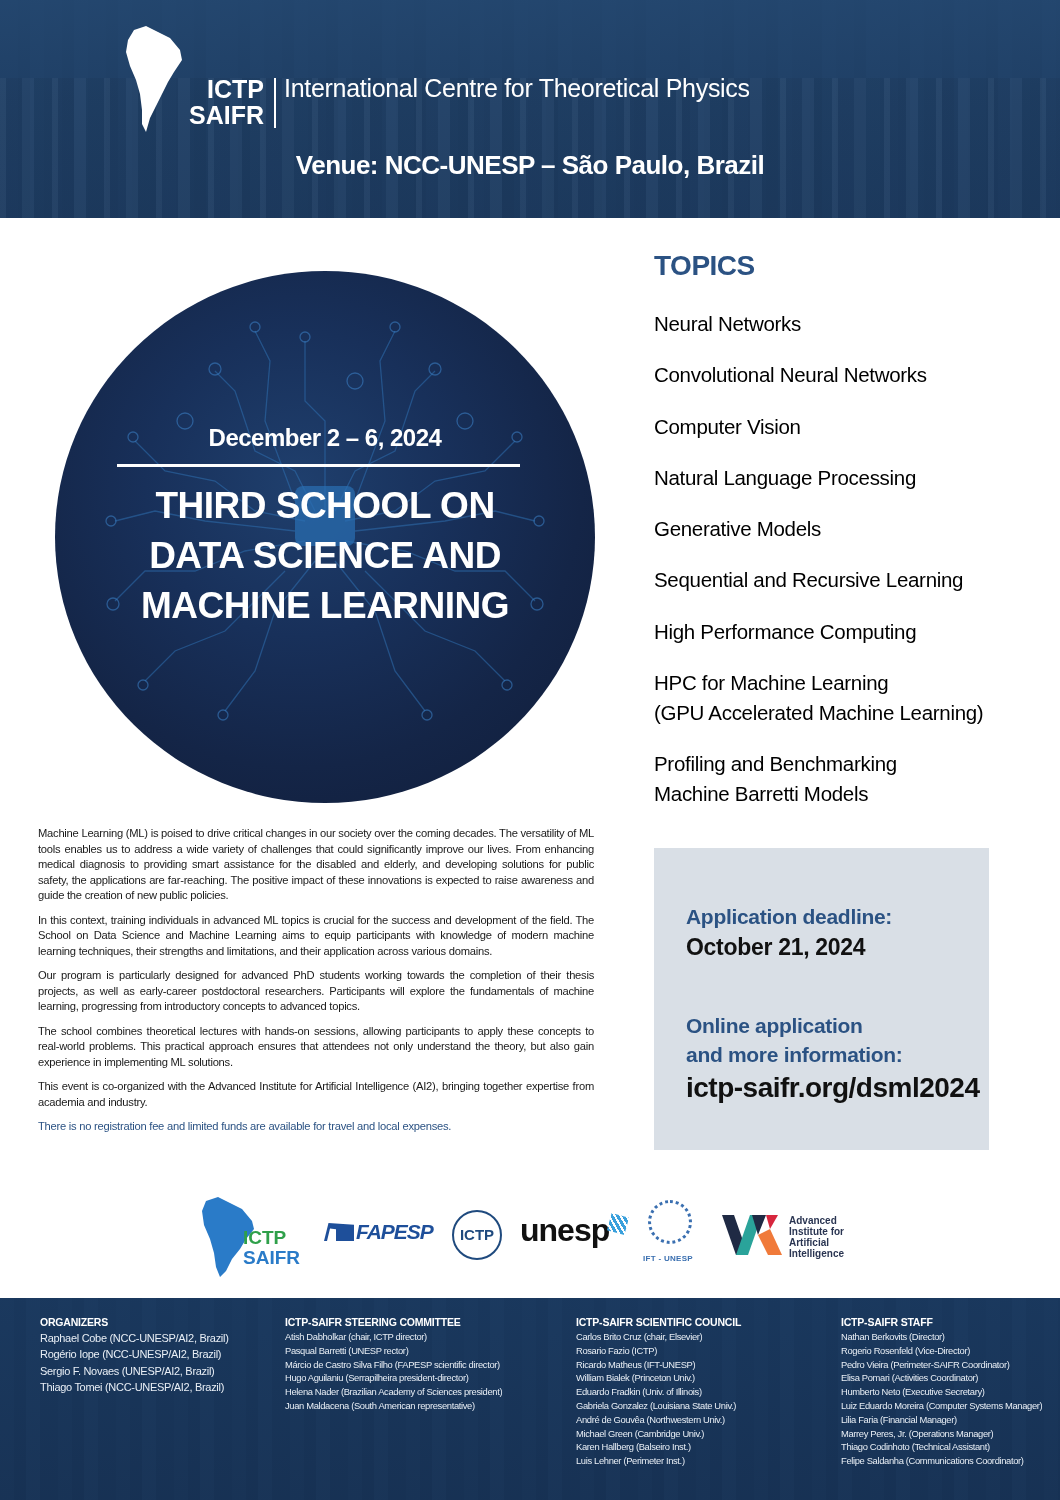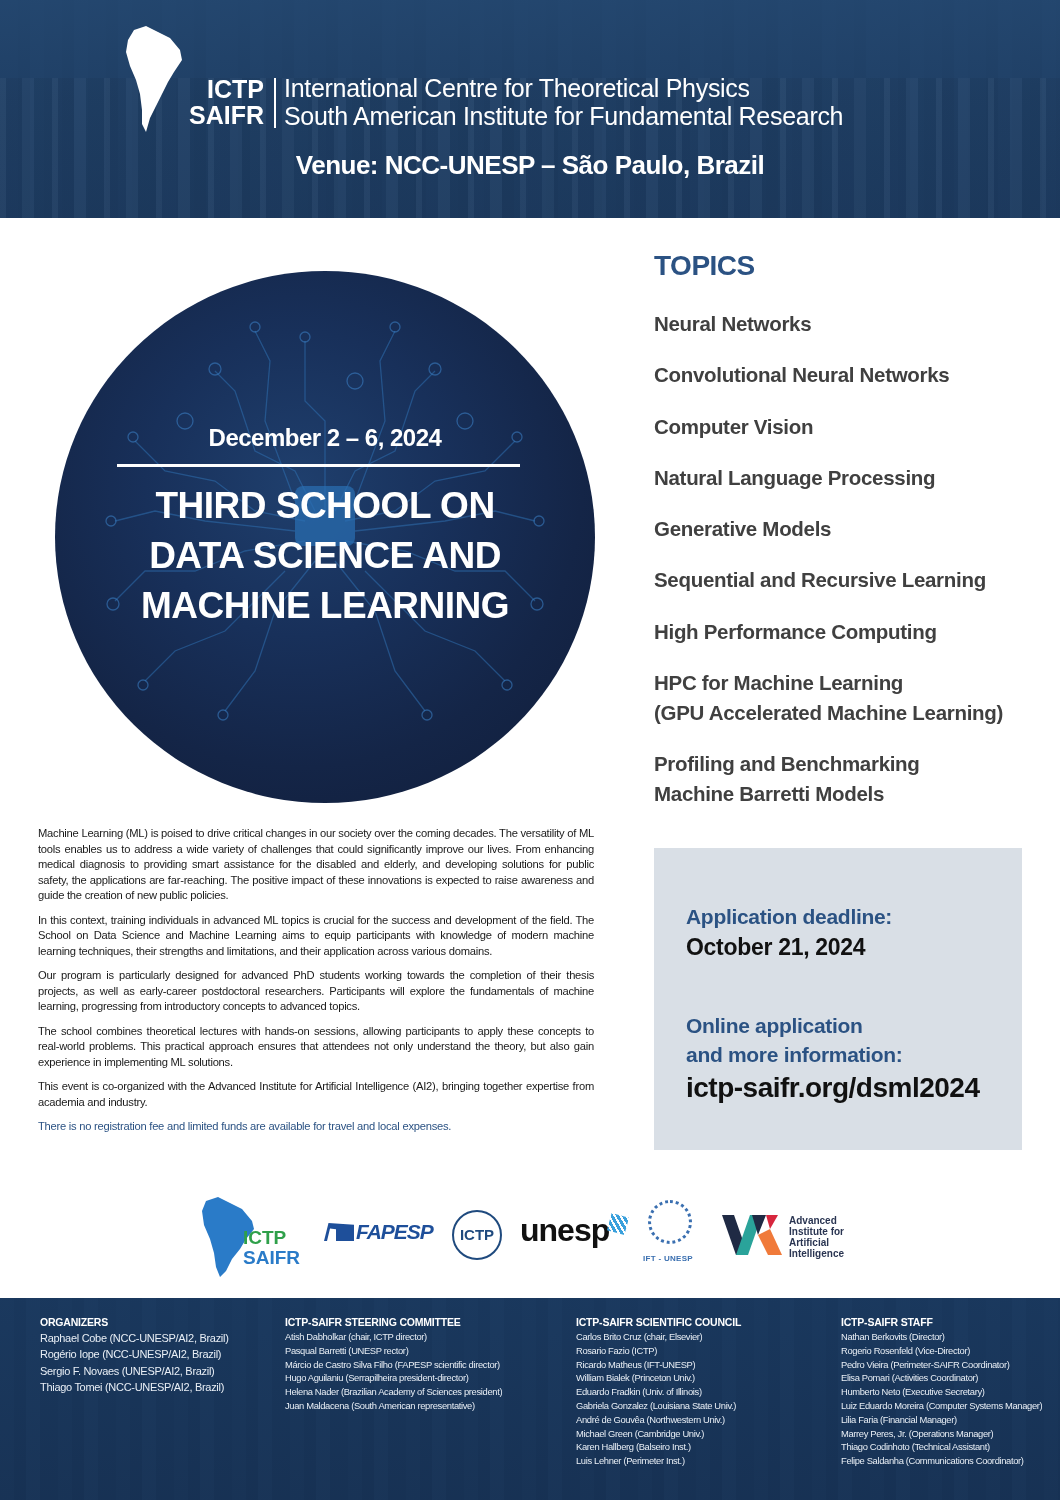--- a/index.html
+++ b/index.html
@@ -33,29 +33,29 @@
     overflow: hidden;
   }
   .circle svg.circuit { position: absolute; left: 0; top: 0; width: 100%; height: 100%; }
   .dates { position: absolute; left: 0; width: 100%; top: 153px; text-align: center; color: #fff; font-weight: bold; font-size: 24px; letter-spacing: -0.5px; }
   .date-rule { position: absolute; left: 62px; width: 403px; top: 193px; height: 3px; background: #fff; }
   .title { position: absolute; left: 0; width: 100%; top: 210px; text-align: center; color: #fff; font-weight: bold; font-size: 37px; line-height: 50px; letter-spacing: -0.5px; }
 
   
   .topics-heading { position: absolute; left: 654px; top: 250px; color: #2b5283; font-weight: bold; font-size: 28px; letter-spacing: -0.5px; }
   .topics { position: absolute; left: 654px; top: 309px; width: 400px; }
-  .topic { color: #404040; font-weight: bold; font-size: 20.5px; line-height: 30px; letter-spacing: -0.3px; margin-bottom: 21.3px; }
+  .topic { color: #000000; font-weight: normal; font-size: 20.5px; line-height: 30px; letter-spacing: -0.3px; margin-bottom: 21.3px; }
 
   
   .body-text { position: absolute; left: 38px; top: 826px; width: 556px; }
   .body-text p { font-size: 11.2px; line-height: 15.5px; color: #1a1a1a; text-align: justify; margin-bottom: 9px; letter-spacing: -0.25px; }
   .body-text p.note { color: #2b5283; text-align: left; }
 
   
-  .appbox { position: absolute; left: 654px; top: 848px; width: 368px; height: 302px; background: #d9dfe6; }
+  .appbox { position: absolute; left: 654px; top: 848px; width: 335px; height: 302px; background: #d9dfe6; }
   .app-label { position: absolute; left: 32px; color: #2b5283; font-weight: bold; font-size: 21px; letter-spacing: -0.3px; line-height: 29px; }
   .app-value { position: absolute; left: 32px; color: #111; font-weight: bold; font-size: 23px; letter-spacing: -0.3px; }
   .app-url { position: absolute; left: 32px; color: #111; font-weight: bold; font-size: 28px; letter-spacing: -0.5px; }
 
   
   .logos { position: absolute; left: 0; top: 1190px; width: 1060px; height: 90px; }
   .logo { position: absolute; }
   .saifr-map { left: 200px; top: 5px; width: 60px; height: 82px; }
   .saifr-text { left: 243px; top: 38px; font-weight: bold; font-size: 19px; line-height: 20px; }
   .saifr-text .g { color: #2fa04a; display: block; }
@@ -90,21 +90,20 @@
   <svg class="map-logo" viewBox="0 0 60 110">
     <path d="M10 6 L22 2 L34 8 L46 14 L56 26 L58 36 L50 48 L44 58 L38 70 L32 82 L26 94 L22 108 L18 100 L18 86 L16 70 L12 56 L6 42 L2 28 L4 16 Z" fill="#ffffff"></path>
   </svg>
   <div class="logo-text">
     <div>ICTP</div>
     <div>SAIFR</div>
   </div>
   <div class="logo-divider"></div>
   <div class="inst-names">
     <div>International Centre for Theoretical Physics</div>
-    <div>South American Institute for Fundamental Research</div>
   </div>
   <div class="venue">Venue: NCC-UNESP – São Paulo, Brazil</div>
 </header>
 
 <section class="circle">
   <svg class="circuit" viewBox="0 0 540 532">
     <g stroke="#2f6fb0" stroke-width="1.3" fill="none" opacity="0.55">
       <path d="M270 240 L270 150 L250 130 L250 70"></path>
       <path d="M260 240 L240 200 L200 180 L180 120 L160 100"></path>
       <path d="M280 240 L300 200 L340 180 L360 120 L380 100"></path>

